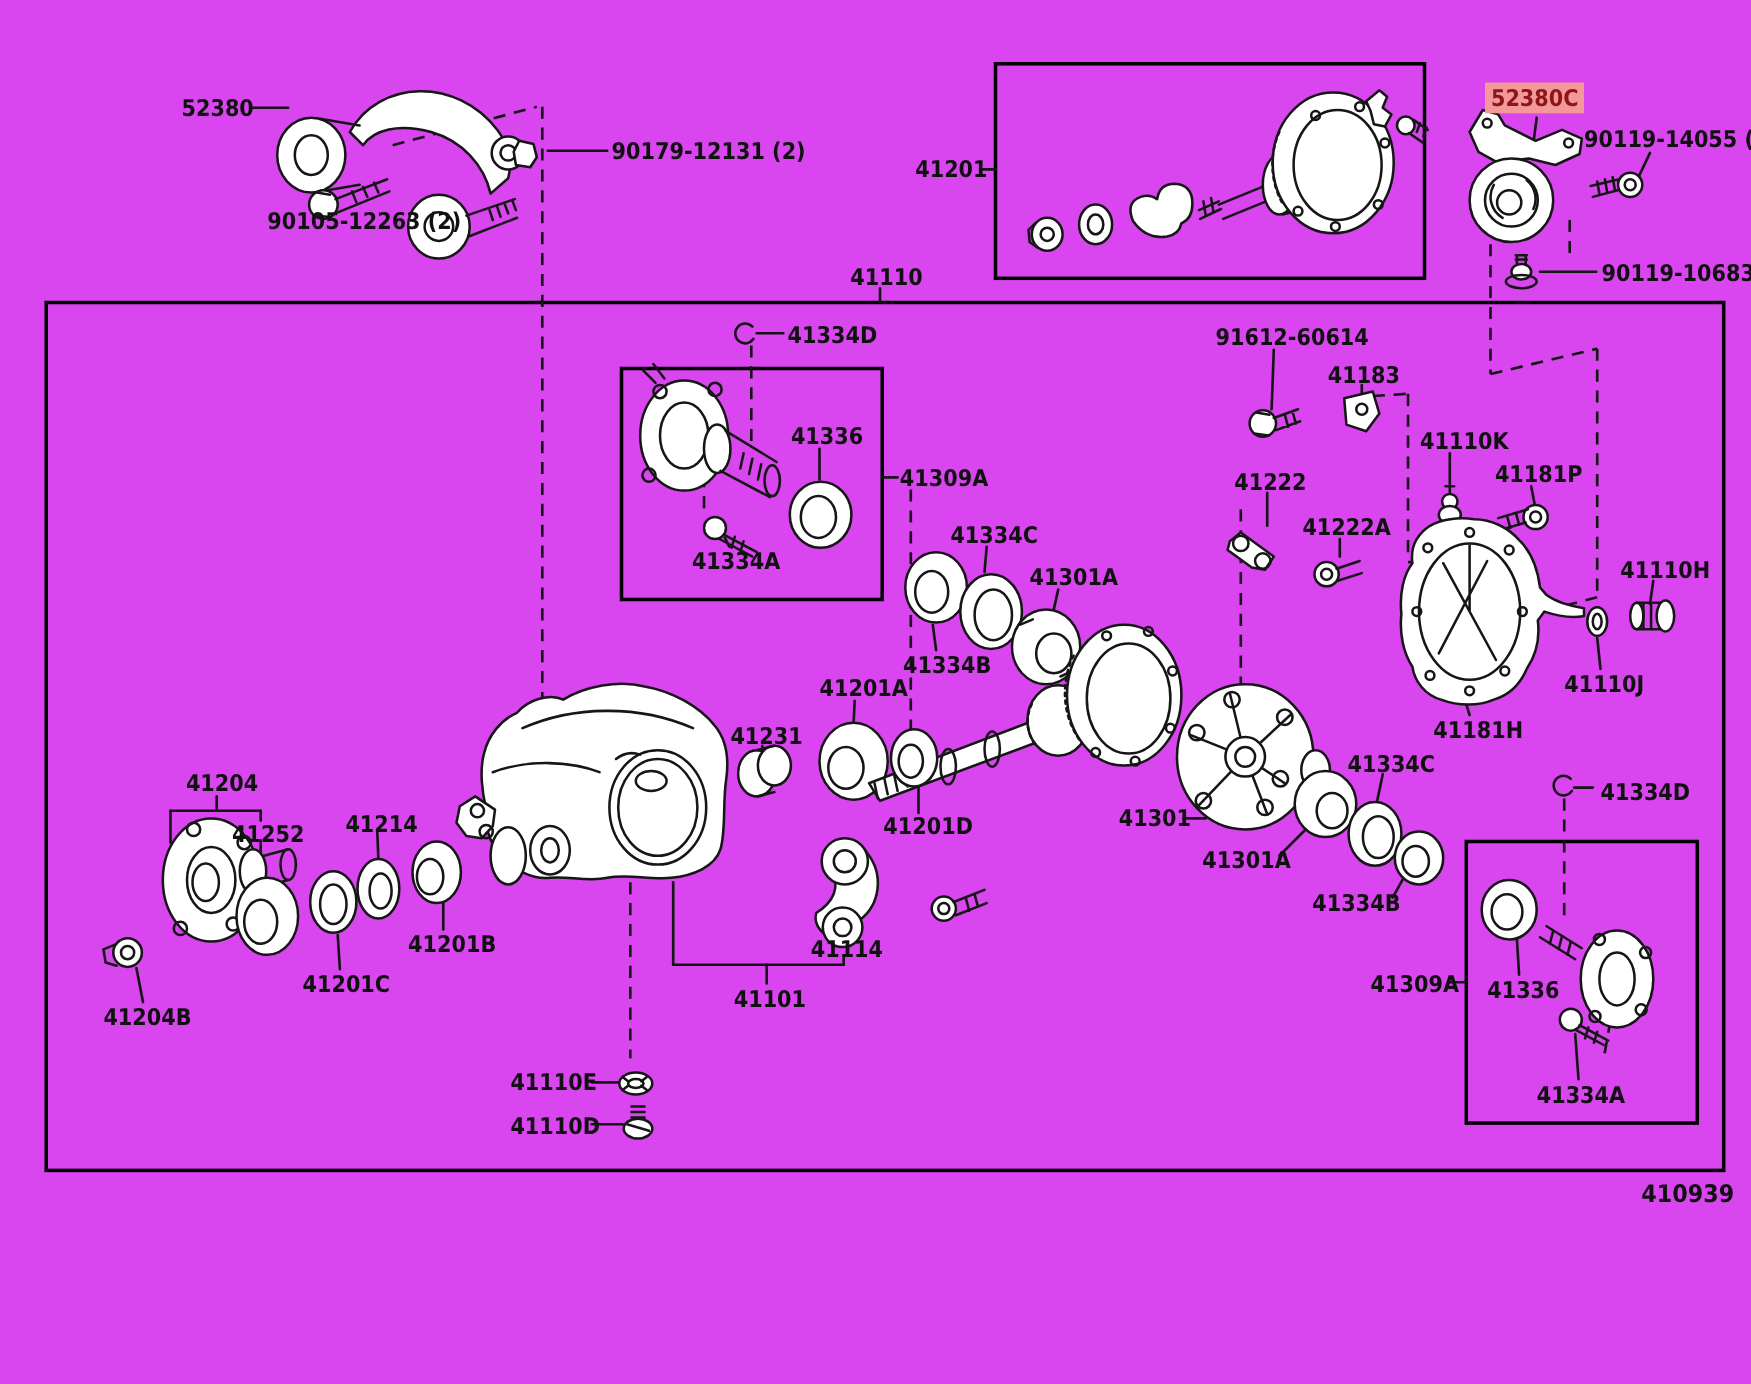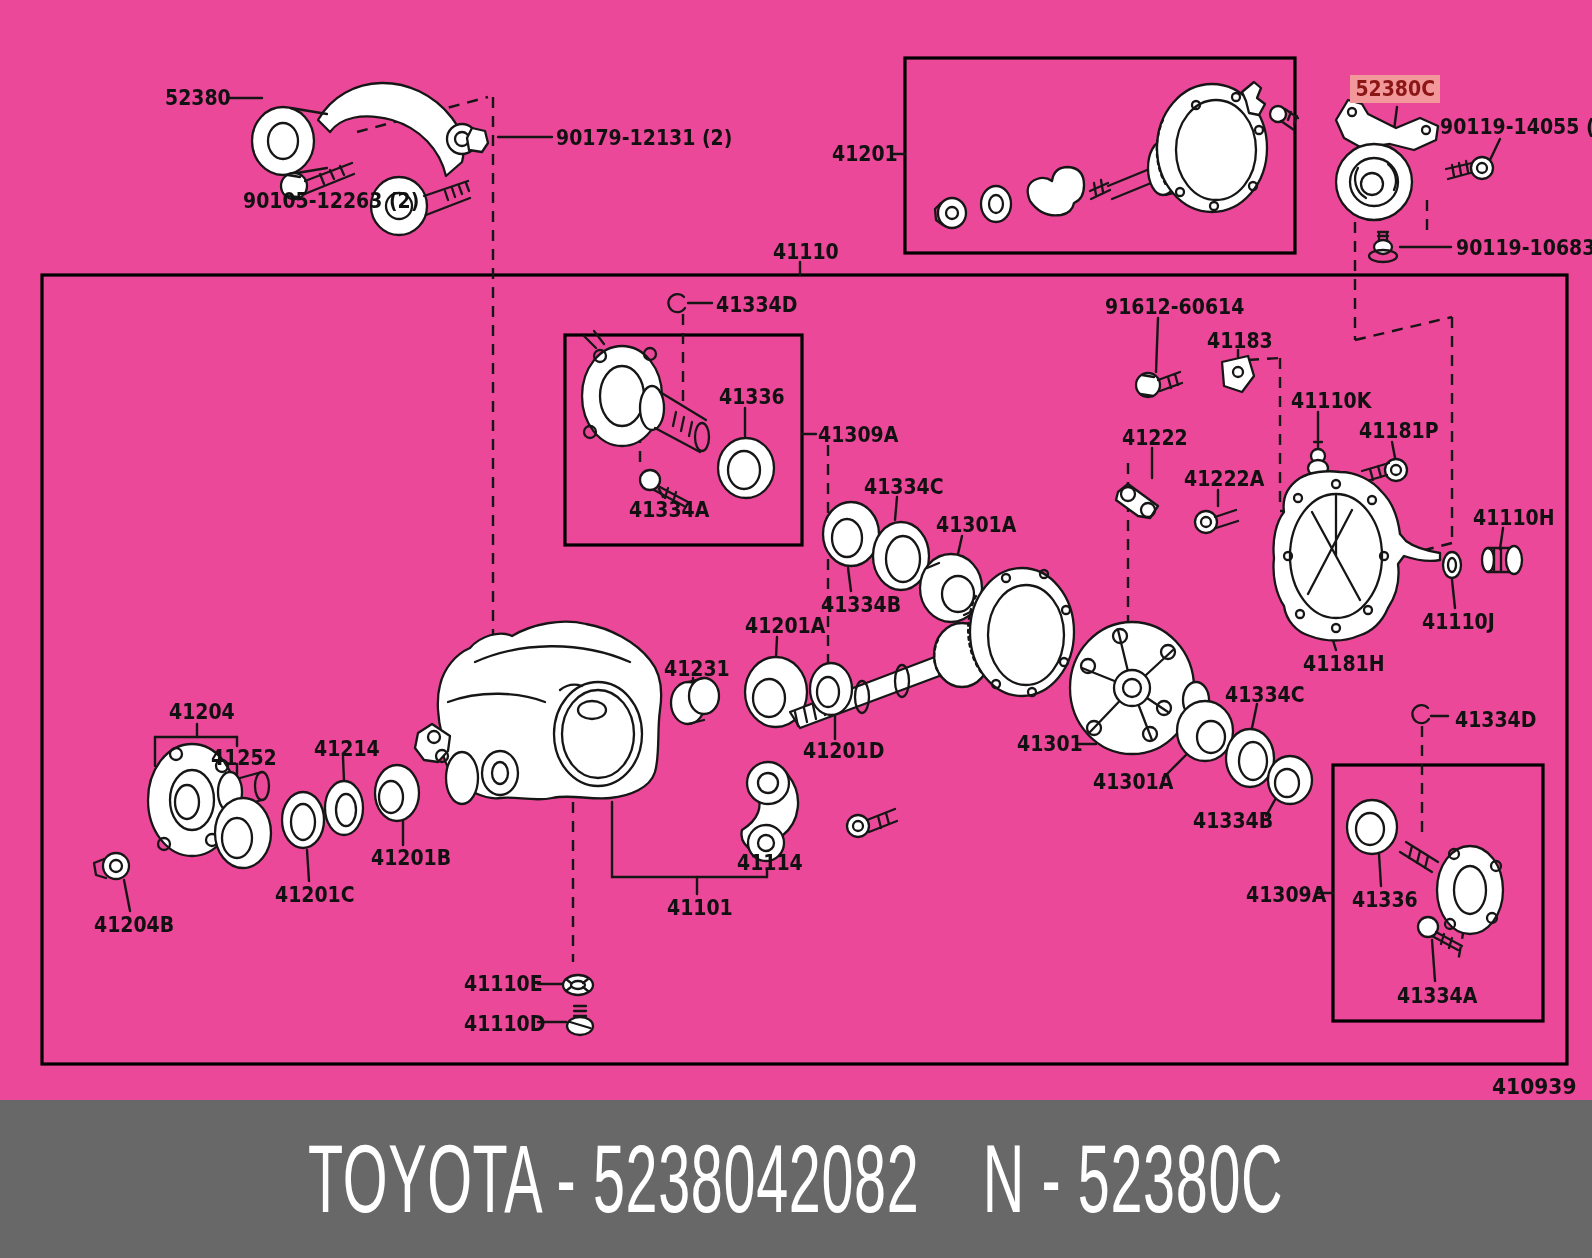--- a/index.html
+++ b/index.html
@@ -1,16 +1,16 @@
 <!DOCTYPE html>
 <html style="--hl-bg: #f2989b; --hl-tx: #8c1616; --ft-bg: #686868; --ft-tx: #ffffff;"><head>
 <meta charset="utf-8">
 <style>
   html,body{margin:0;padding:0;background:#fff;}
-  #stage{position:relative;width:1592px;height:1258px;background:#ec4899;overflow:hidden;
+  #stage{position:relative;width:1592px;height:1258px;background:#d946ef;overflow:hidden;
          font-family:"DejaVu Sans",sans-serif;}
   #linework{position:absolute;left:0;top:0;}
   .box{fill:none;stroke:#000;stroke-width:3.2;}
   .ll{stroke:#151515;stroke-width:2.4;stroke-linecap:round;}
   .dl{stroke:#151515;stroke-width:2.4;stroke-dasharray:11 8;}
   .pd{stroke:#161616;stroke-width:2.3;fill:none;stroke-linecap:round;stroke-linejoin:round;}
   .wf{fill:#ffffff;}
   .teeth{stroke-dasharray:3 4;}
   #labels{position:absolute;left:0;top:0;width:100%;height:100%;}
   .plabel{position:absolute;font-weight:bold;font-size:21px;line-height:1.05;color:#111;
@@ -395,18 +395,13 @@
       <div class="plabel" style="left: 275px; top: 884px;">41201C</div>
       <div class="plabel" style="left: 94px; top: 914px;">41204B</div>
       <div class="plabel" style="left: 737px; top: 852px;">41114</div>
       <div class="plabel" style="left: 667px; top: 897px;">41101</div>
       <div class="plabel" style="left: 464px; top: 973px;">41110E</div>
       <div class="plabel" style="left: 464px; top: 1013px;">41110D</div>
     </div>
 
   <div id="drawnum" style="left:1492px;top:1074px">410939</div>
 
-  <div id="footer">
-    <div class="ftext">
-      <span>TOYOTA - 5238042082</span><span class="gap"></span><span>N - 52380C</span>
-    </div>
-  </div>
 </div>
 
 </body></html>

